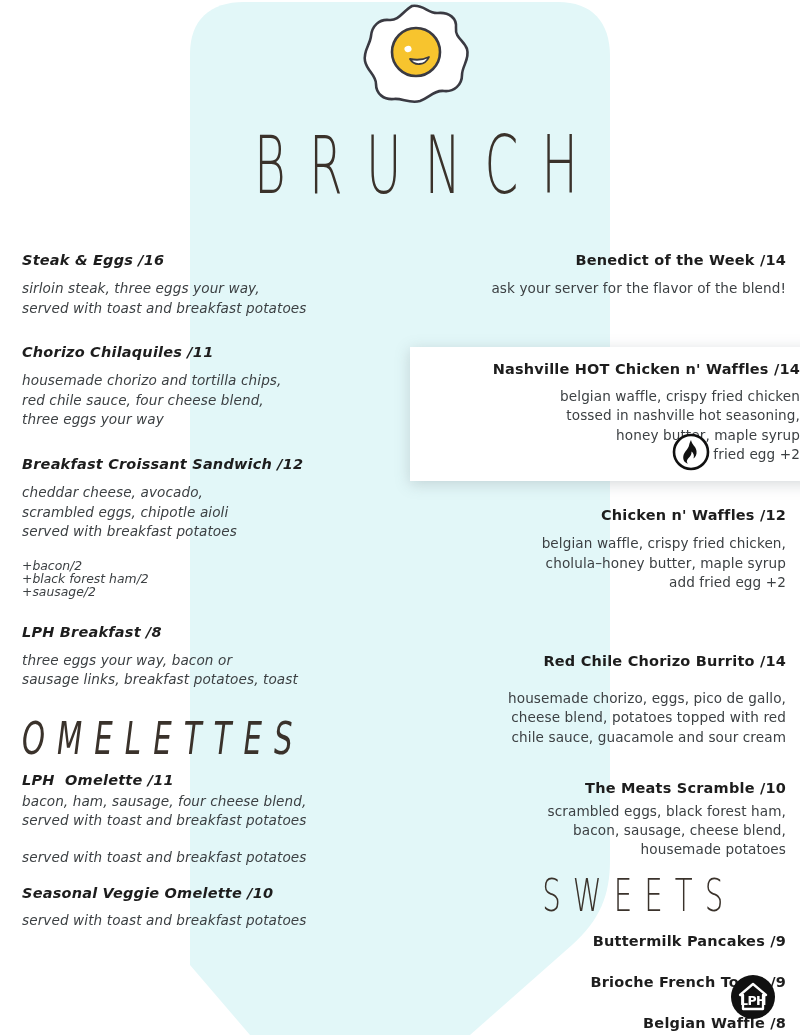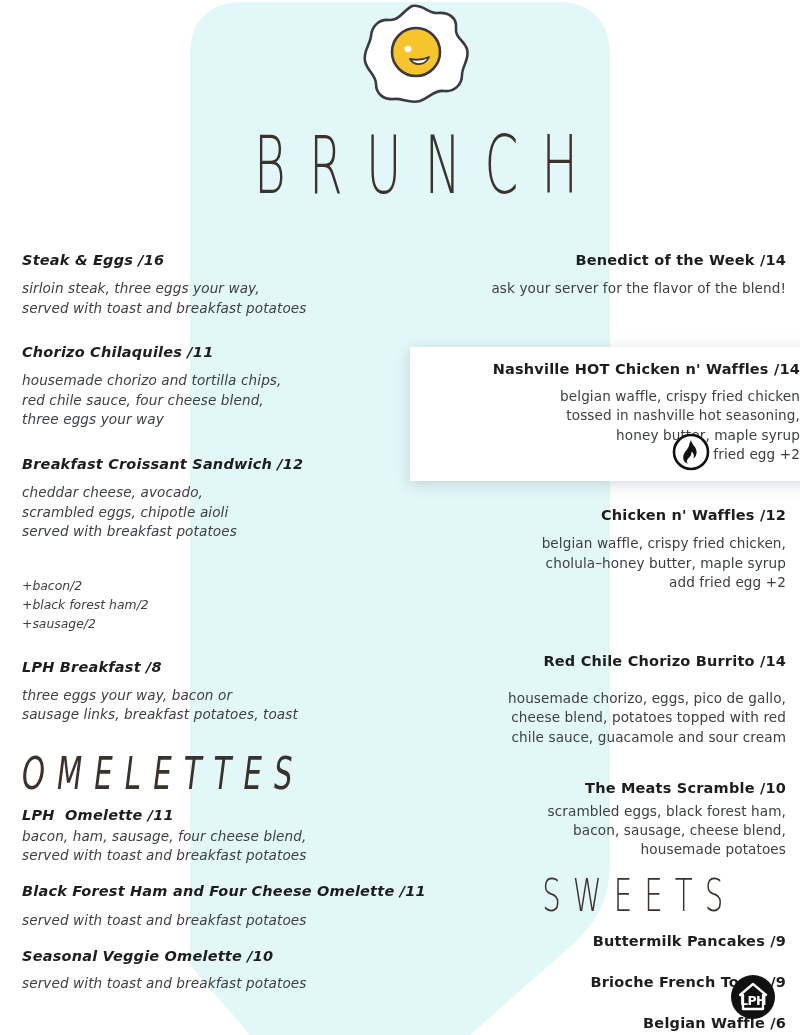--- a/index.html
+++ b/index.html
@@ -80,24 +80,24 @@
     white-space: pre;
   }
   .item-desc {
     font-size: 13.6px;
     font-weight: 400;
     color: #3c4043;
     line-height: 19.6px;
     letter-spacing: 0.1px;
   }
   .addons {
-    margin-top: 34px;
+    margin-top: 17px;
     font-size: 12.4px;
     color: #3c4043;
-    line-height: 19px;
+    line-height: 13px;
   }
   .tight .item-name { margin-bottom: 4px; }
   .tight .item-desc { line-height: 19px; }
 
   
   .section-heading {
     font-size: 34px;
     font-weight: 300;
     letter-spacing: 14px;
     color: #3a322b;
@@ -205,21 +205,20 @@
 
   <div class="section-heading" style="margin-top:24px">OMELETTES</div>
 
   <div class="menu-item tight" style="margin-bottom:18px">
     <div class="item-name">LPH  Omelette /11</div>
     <div class="item-desc" style="white-space:pre-line">bacon, ham, sausage, four cheese blend,
 served with toast and breakfast potatoes</div>
   </div>
 
   <div class="menu-item tight" style="margin-bottom:18px">
-    <div class="item-name" style="margin-bottom:12px">Black Forest Ham and Four Cheese Omelette /11</div>
     <div class="item-desc" style="white-space:pre-line">served with toast and breakfast potatoes</div>
   </div>
 
   <div class="menu-item tight" style="margin-bottom:0">
     <div class="item-name" style="margin-bottom:10px">Seasonal Veggie Omelette /10</div>
     <div class="item-desc" style="white-space:pre-line">served with toast and breakfast potatoes</div>
   </div>
 
 </div>
 
@@ -275,21 +274,21 @@
 
   <div class="menu-item" style="margin-bottom:25px">
     <div class="item-name" style="margin-bottom:12px">Buttermilk Pancakes /9</div>
   </div>
 
   <div class="menu-item" style="margin-bottom:25px">
     <div class="item-name" style="margin-bottom:0">Brioche French Toast /9</div>
   </div>
 
   <div class="menu-item" style="margin-bottom:0">
-    <div class="item-name" style="margin-bottom:0">Belgian Waffle /6</div>
+    <div class="item-name" style="margin-bottom:0">Belgian Waffle /8</div>
   </div>
 
 </div>
 
 <svg id="logo-mark" width="44" height="44" viewBox="0 0 44 44">
   <circle cx="22" cy="22" r="22" fill="#111111"></circle>
   <path d="M22 9 L35 20 L32 20 L32 34 L12 34 L12 20 L9 20 Z" fill="none" stroke="#ffffff" stroke-width="2.3" stroke-linejoin="round"></path>
   <text x="22" y="30" text-anchor="middle" font-family="'DejaVu Sans','Liberation Sans',sans-serif" font-size="12.5" font-weight="bold" fill="#ffffff" letter-spacing="-0.6">LPH</text>
 </svg>
 

